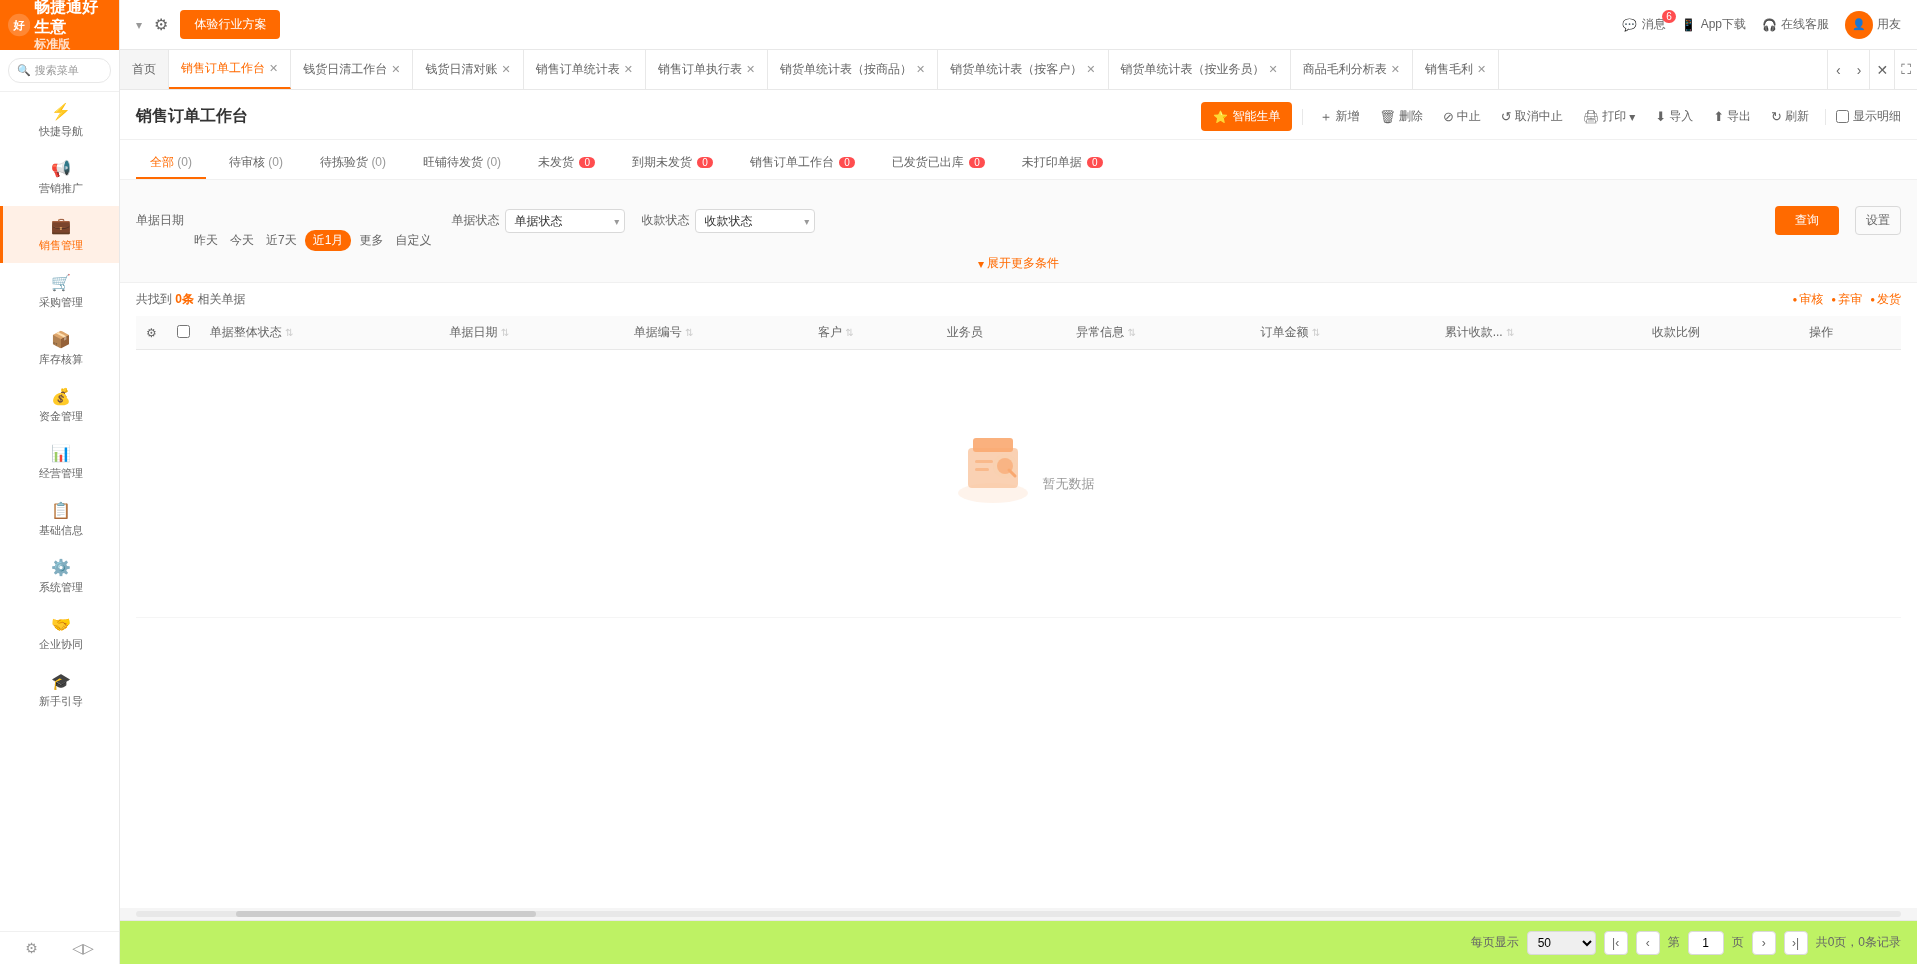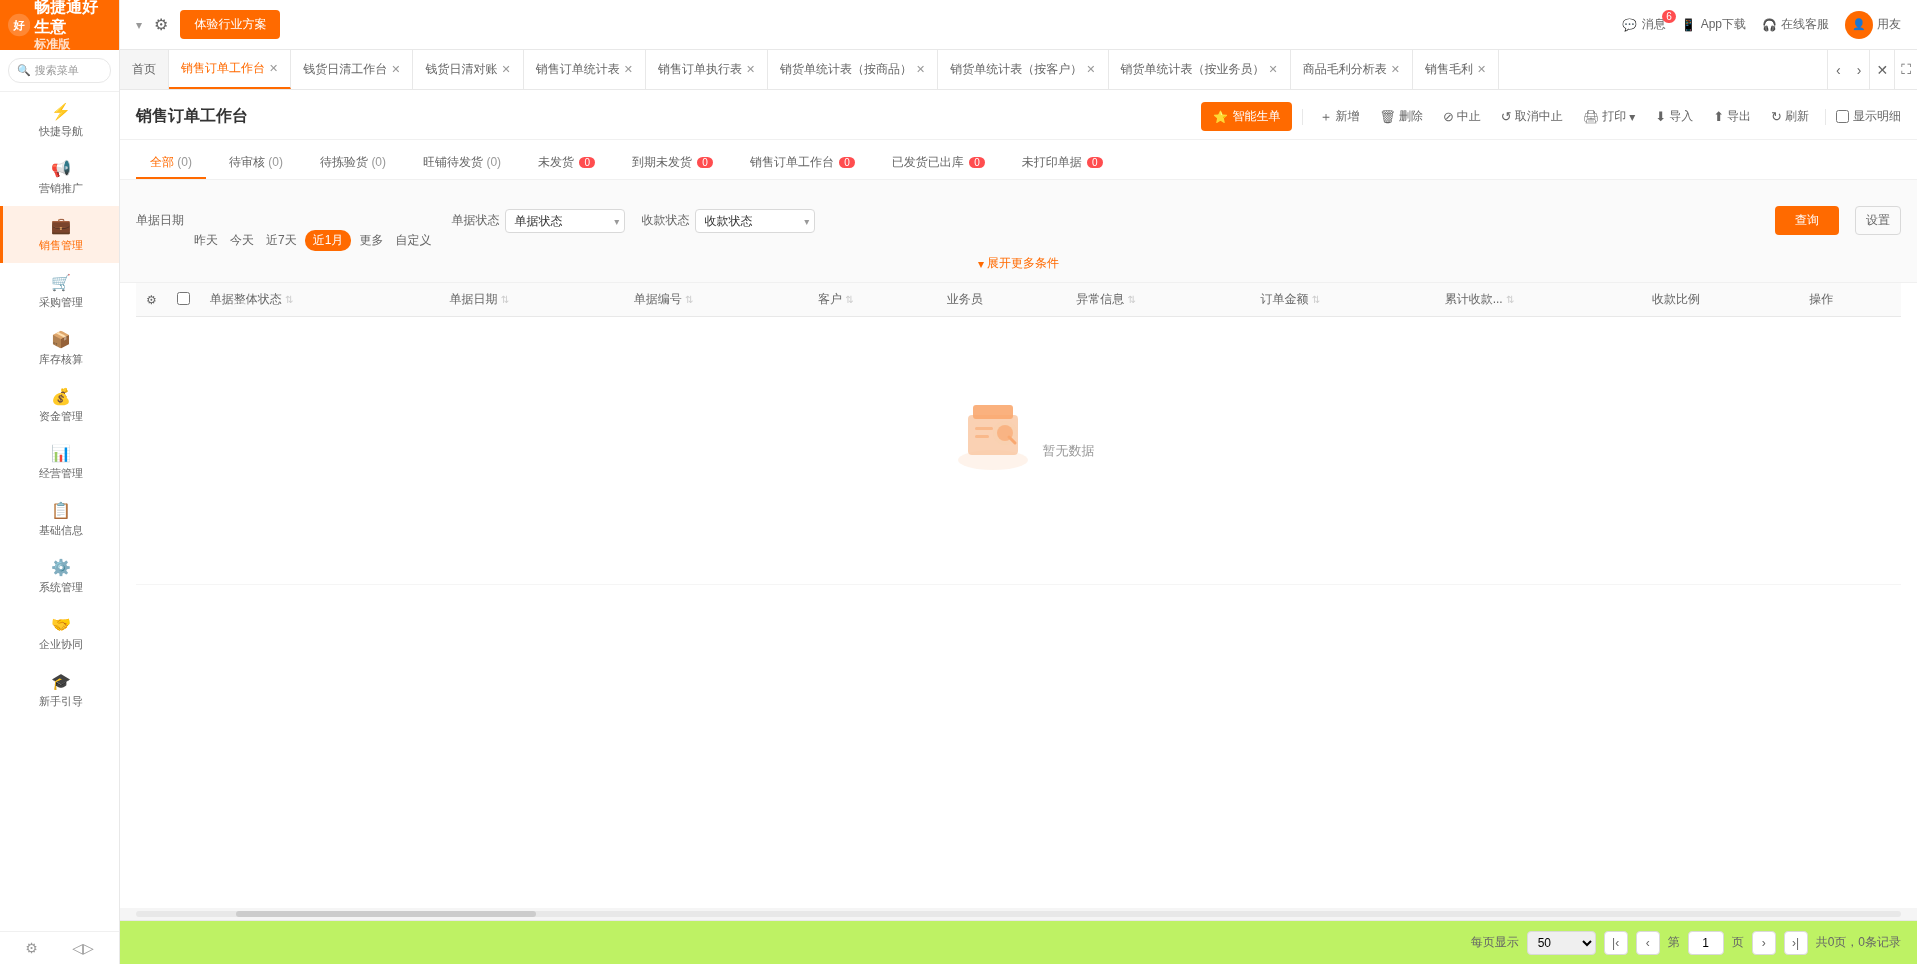--- a/index.html
+++ b/index.html
@@ -394,20 +394,32 @@
       </div>
       <div style="text-align:center;">
         <button class="expand-btn">
           <span>▾</span>
           <span>展开更多条件</span>
         </button>
       </div>
     </div>
 
     <div class="table-area">
+      <div class="table-summary">
+        <div class="table-summary-left">
+          <span>共找到</span>
+          <span class="count">0条</span>
+          <span>相关单据</span>
+        </div>
+        <div class="table-summary-right">
+          <button class="action-link">审核</button>
+          <button class="action-link">弃审</button>
+          <button class="action-link">发货</button>
+        </div>
+      </div>
 
       <table>
         <thead>
           <tr>
             <th class="th-setting">
               <span>⚙</span>
             </th>
             <th class="th-checkbox">
               <input type="checkbox" style="">
             </th>

